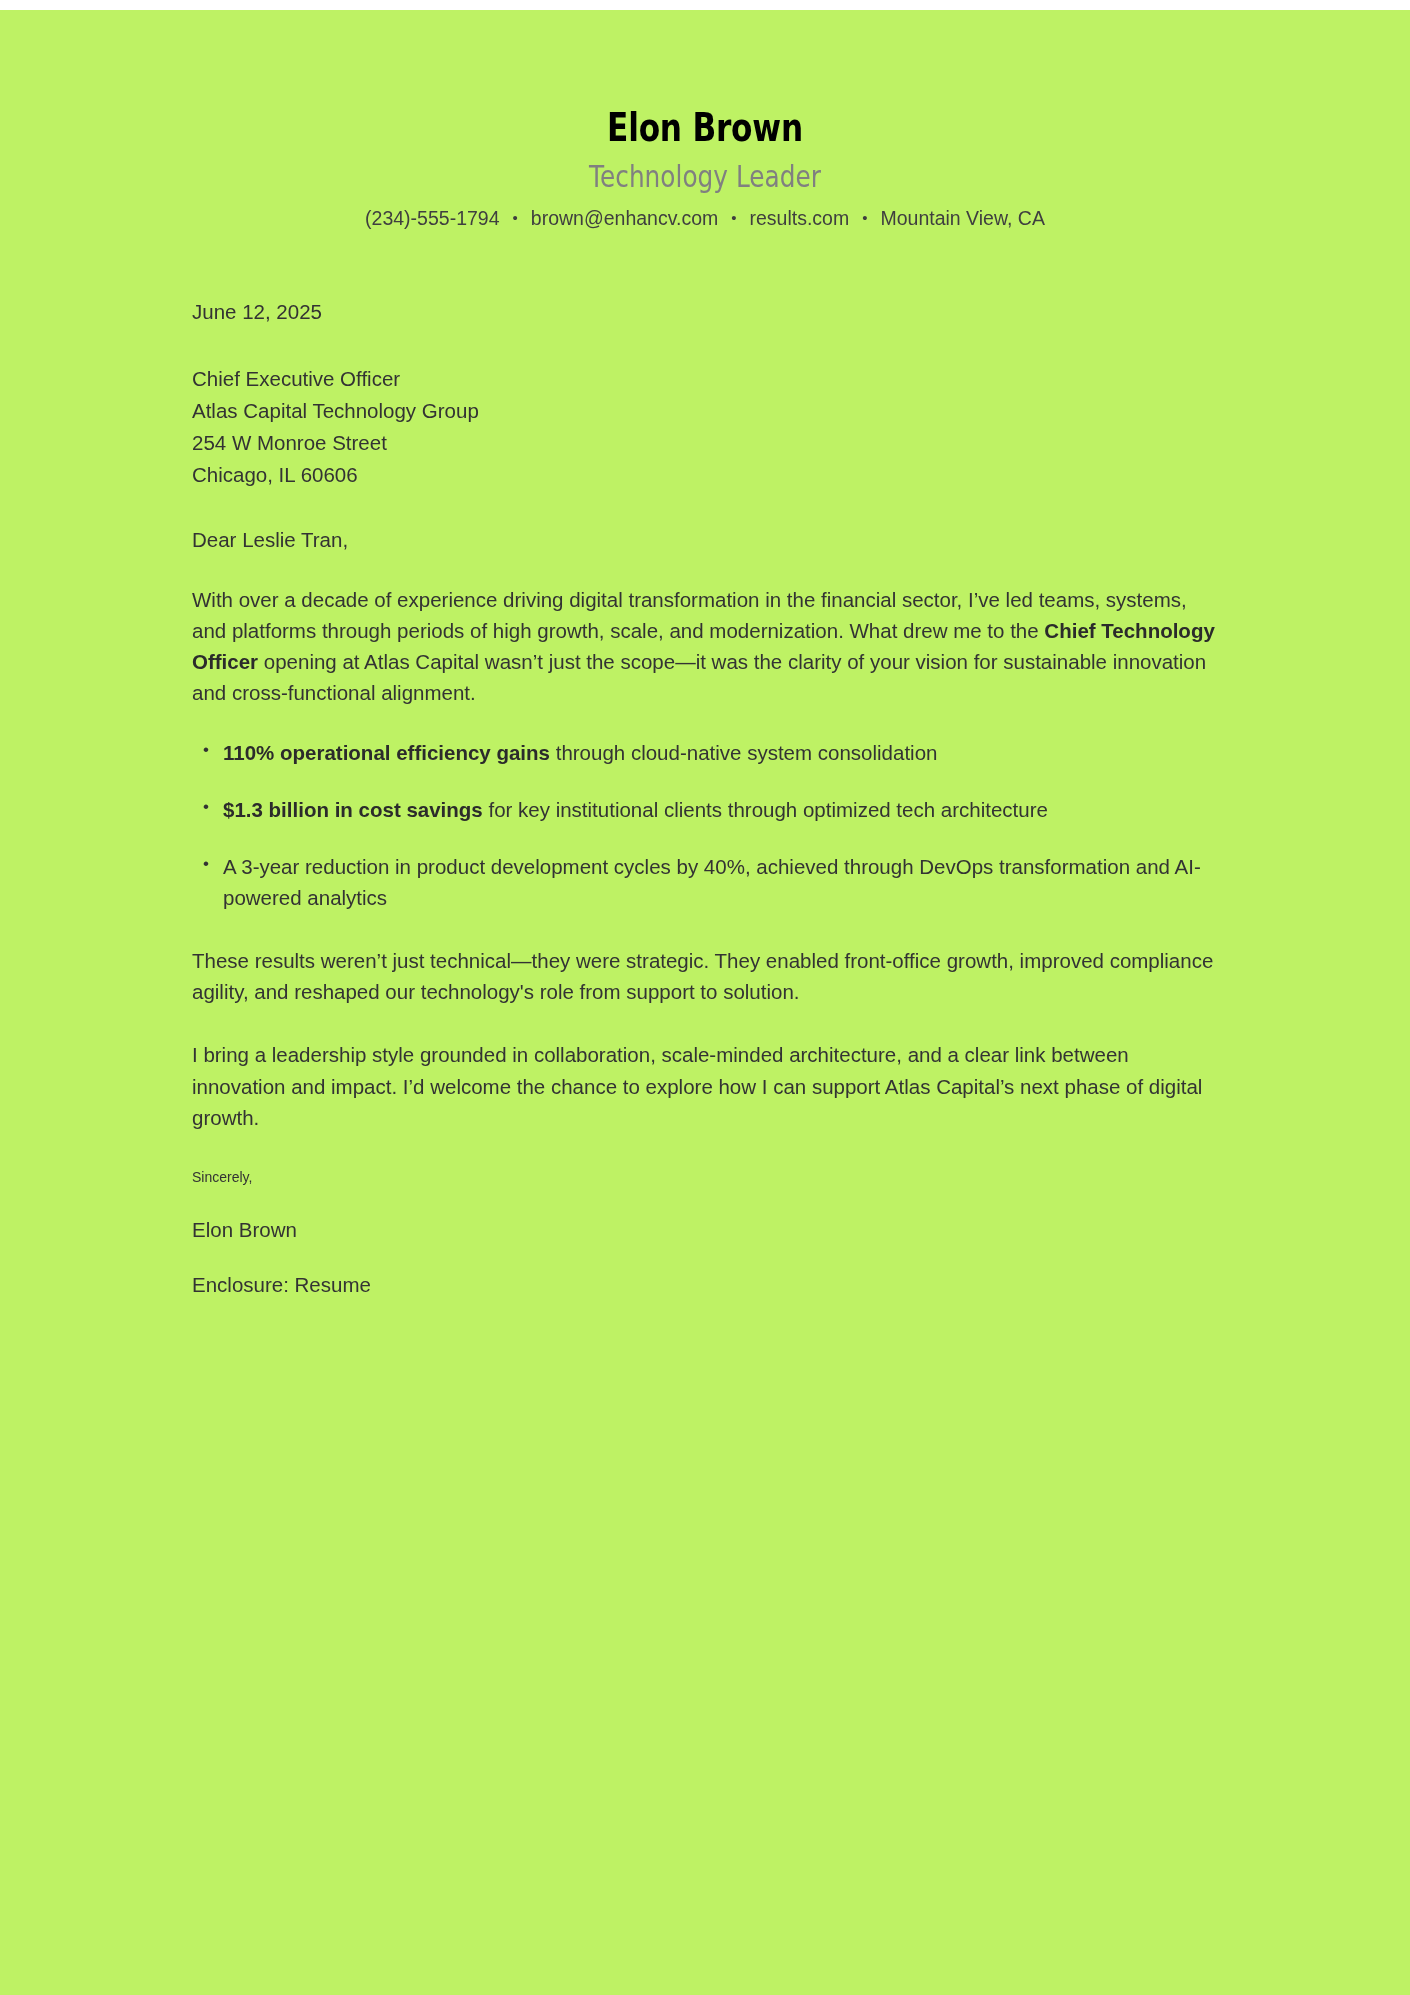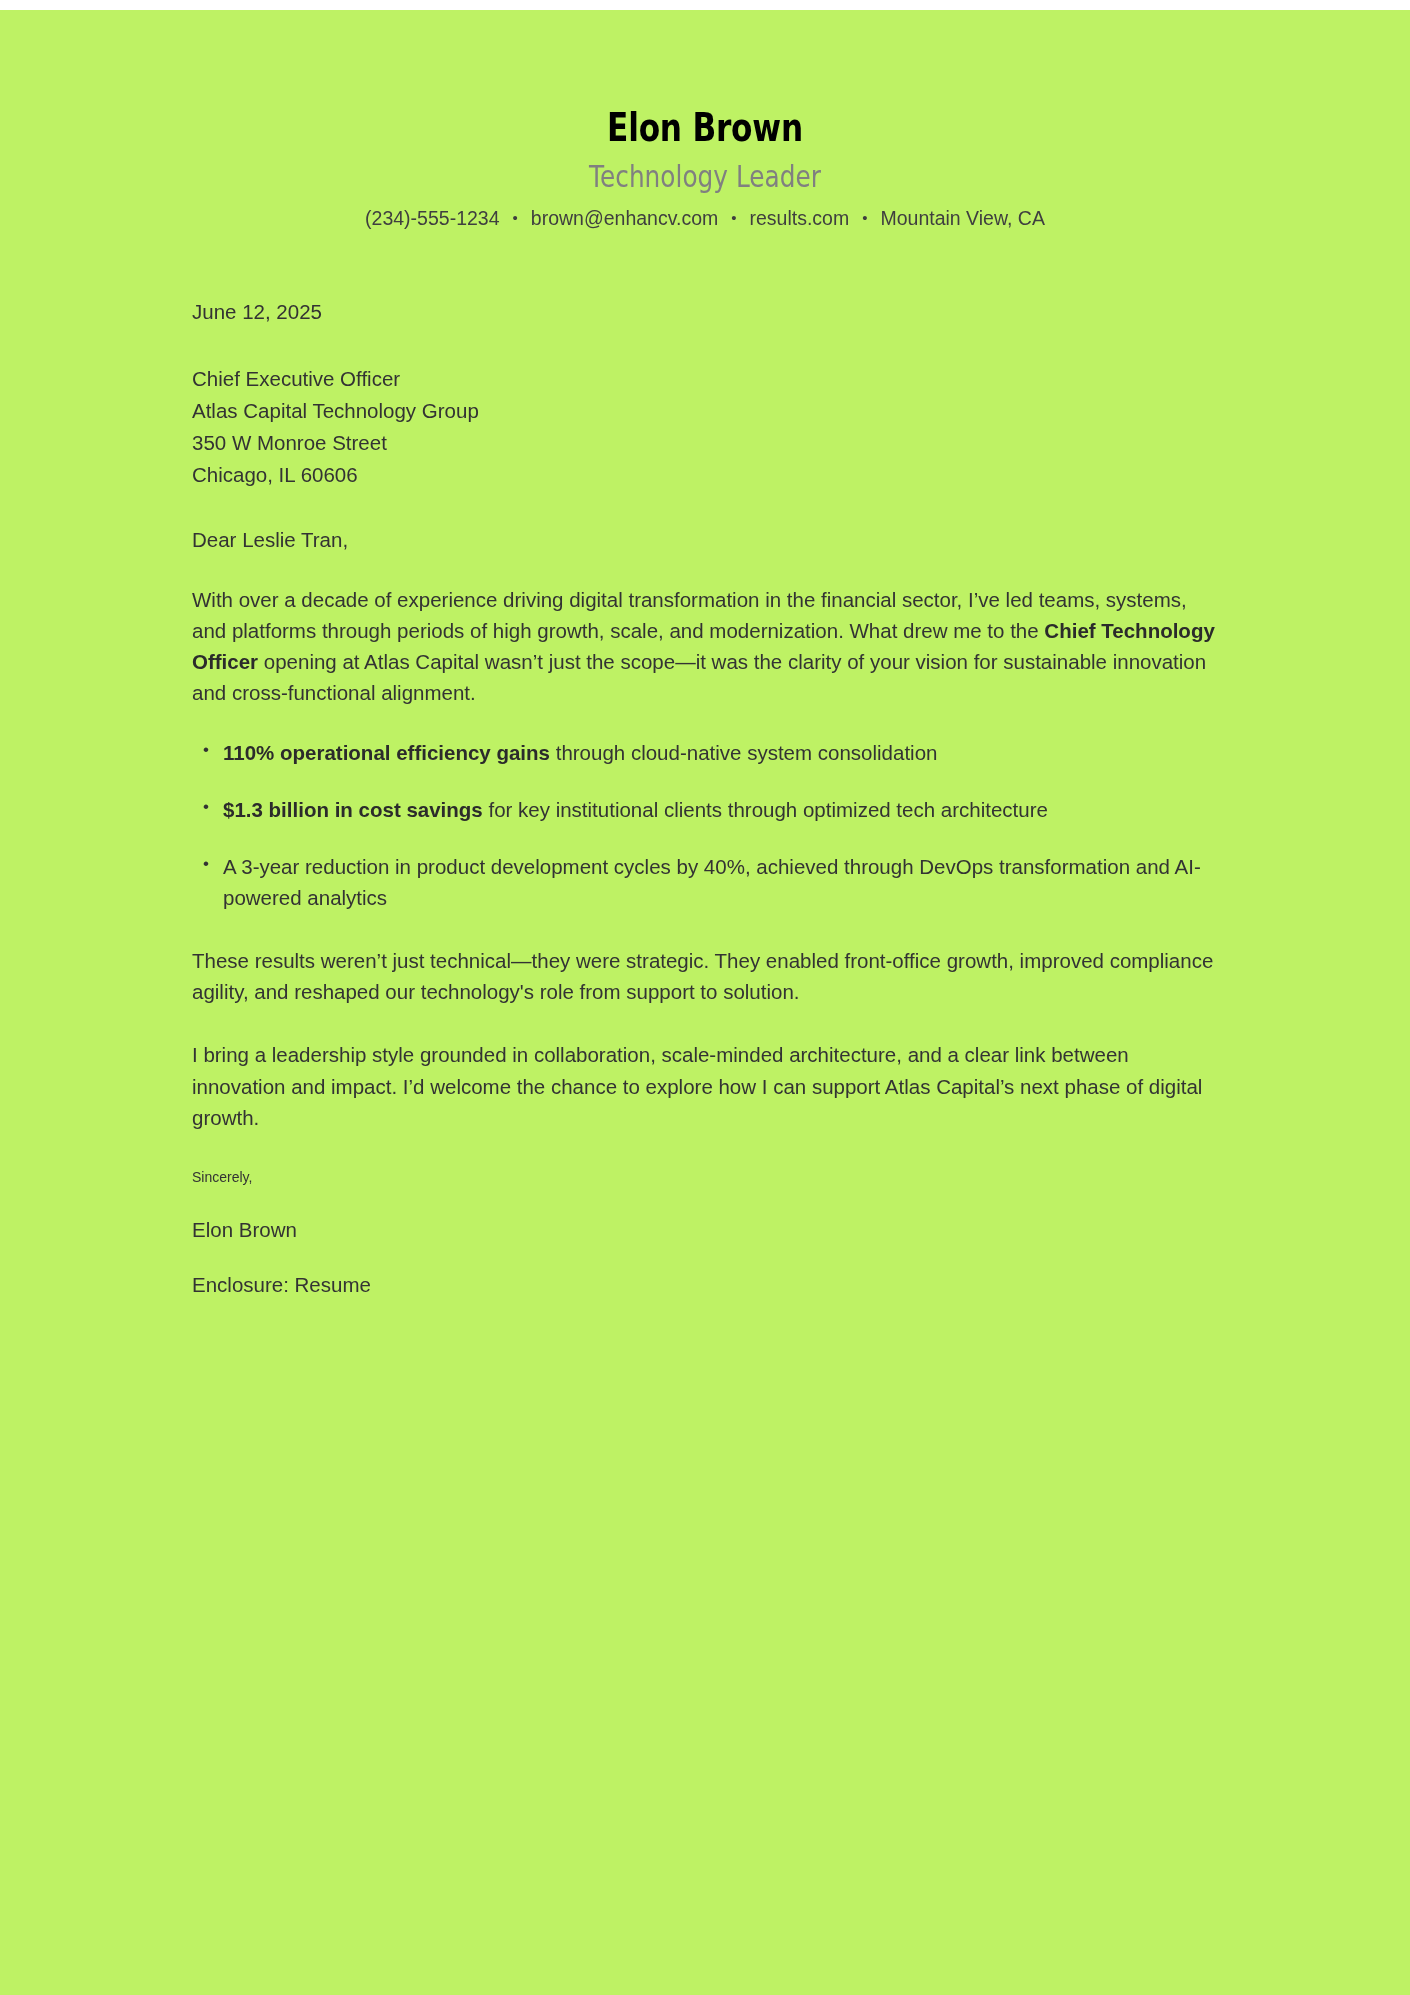--- a/index.html
+++ b/index.html
@@ -156,38 +156,38 @@
 </head>
 <body>
 
 <div class="page">
 
   <div class="header">
     <div class="name">Elon Brown</div>
     <div class="job-title">Technology Leader</div>
 
     <div class="contact-line">
-      <span class="contact-item">(234)-555-1234</span>
+      <span class="contact-item">(234)-555-1794</span>
       <span class="contact-sep">•</span>
       <span class="contact-item">brown@enhancv.com</span>
       <span class="contact-sep">•</span>
       <span class="contact-item">results.com</span>
       <span class="contact-sep">•</span>
       <span class="contact-item">Mountain View, CA</span>
     </div>
   </div>
 
   <div class="body-wrap">
 
     <div class="date">June 12, 2025</div>
 
     <div class="address-block">
       <div class="address-line">Chief Executive Officer</div>
       <div class="address-line">Atlas Capital Technology Group</div>
-      <div class="address-line">350 W Monroe Street</div>
+      <div class="address-line">254 W Monroe Street</div>
       <div class="address-line">Chicago, IL 60606</div>
     </div>
 
     <div class="salutation">Dear Leslie Tran,</div>
 
     <div class="para">
       <span>With over a decade of experience driving digital transformation in the financial sector, I’ve led teams, systems, and platforms through periods of high growth, scale, and modernization. What drew me to the </span><b>Chief Technology Officer</b><span> opening at Atlas Capital wasn’t just the scope—it was the clarity of your vision for sustainable innovation and cross-functional alignment.</span>
     </div>
 
 

